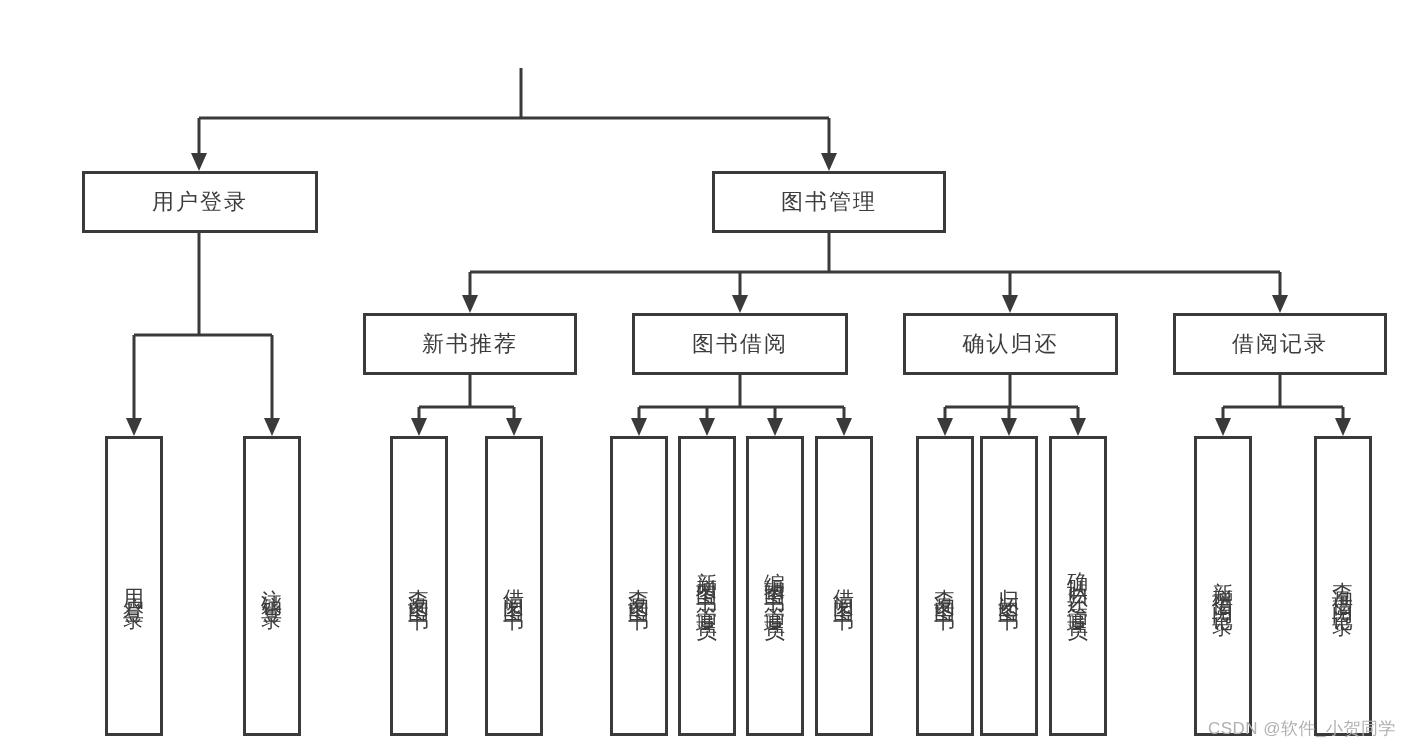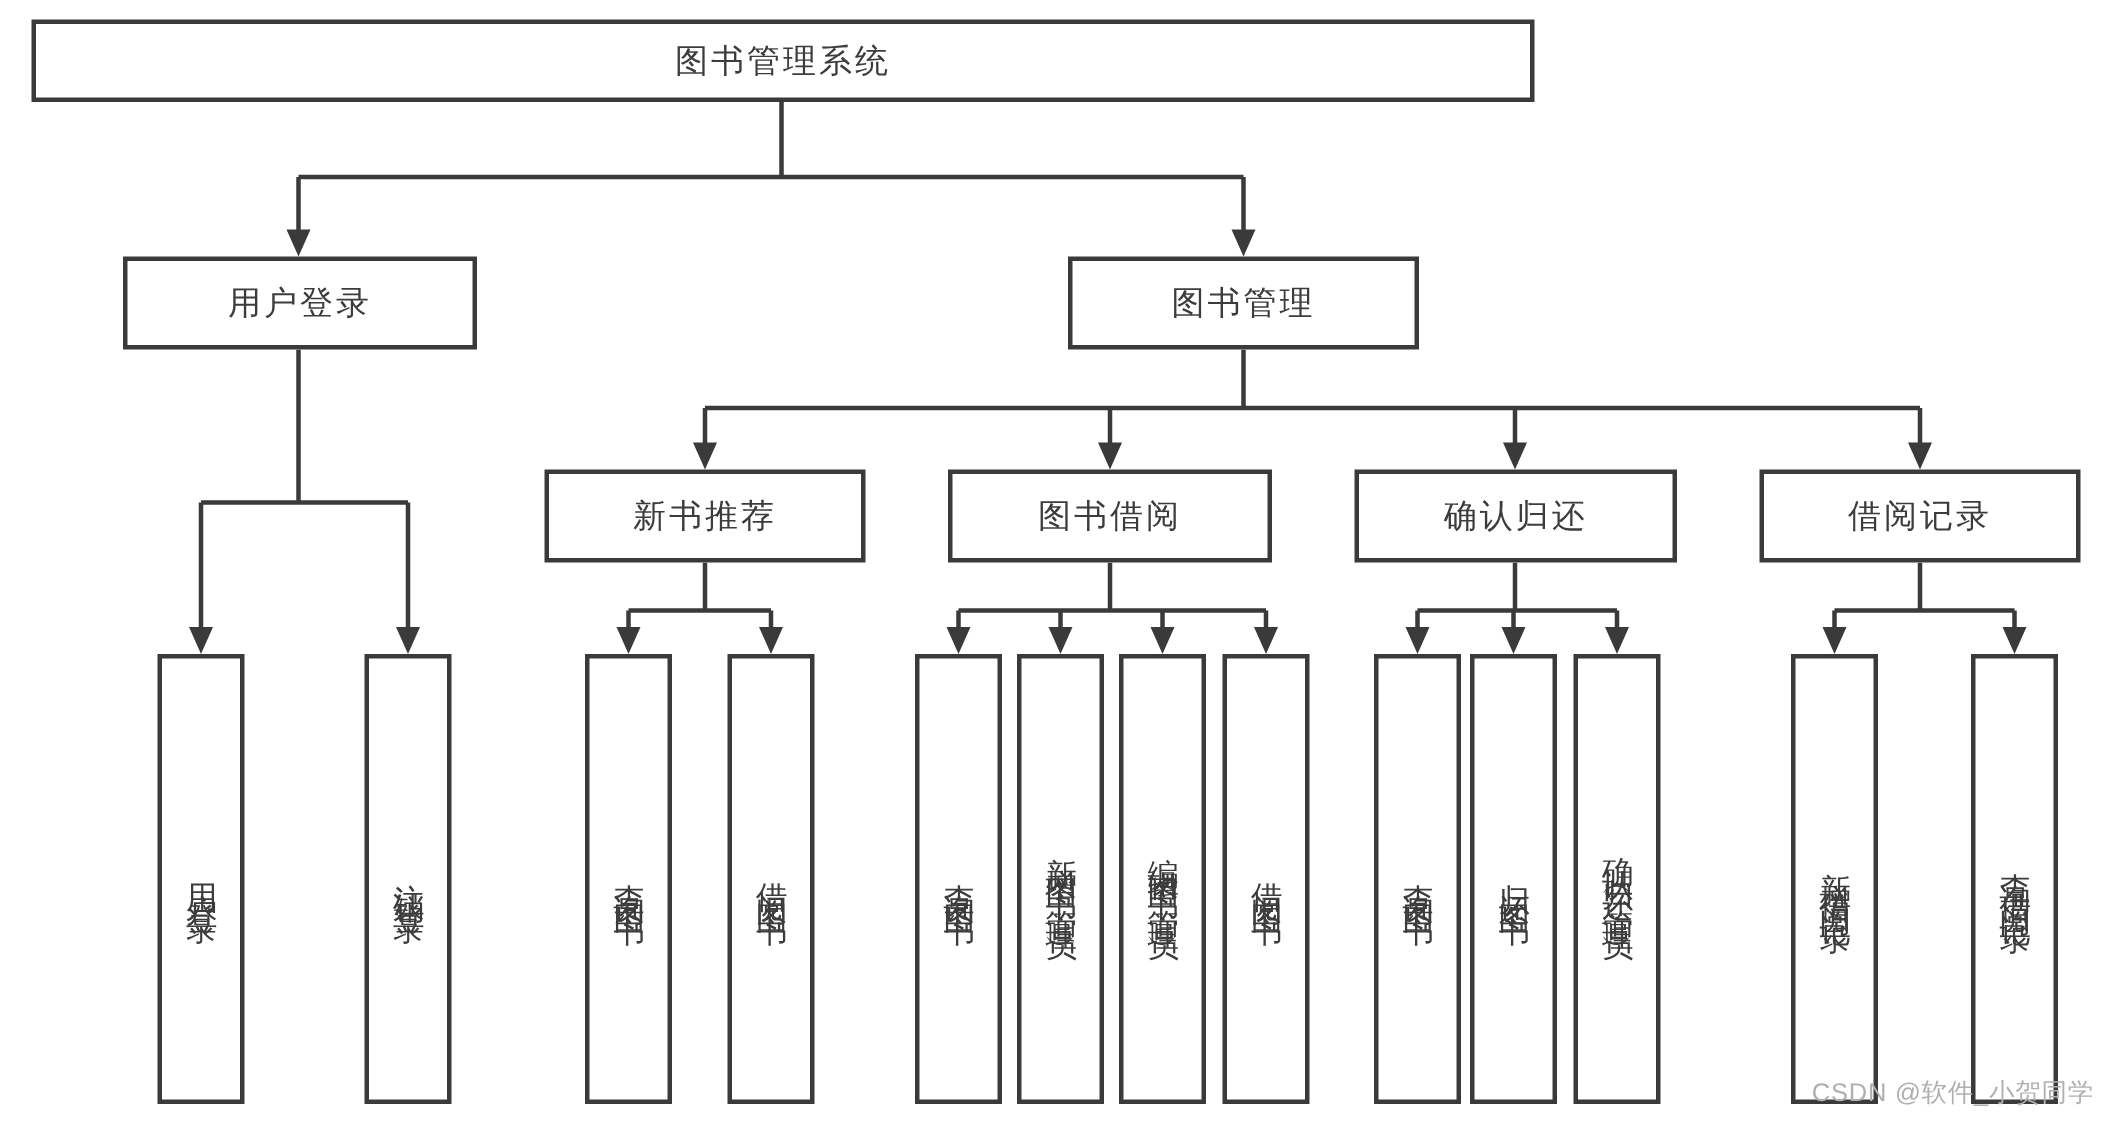--- a/index.html
+++ b/index.html
@@ -41,23 +41,20 @@
              M1002 295 L1018 295 L1010 313 Z  M1272 295 L1288 295 L1280 313 Z
              M126 418 L142 418 L134 436 Z  M264 418 L280 418 L272 436 Z
              M411 418 L427 418 L419 436 Z  M506 418 L522 418 L514 436 Z
              M631 418 L647 418 L639 436 Z  M699 418 L715 418 L707 436 Z
              M767 418 L783 418 L775 436 Z  M836 418 L852 418 L844 436 Z
              M937 418 L953 418 L945 436 Z  M1001 418 L1017 418 L1009 436 Z
              M1070 418 L1086 418 L1078 436 Z
              M1215 418 L1231 418 L1223 436 Z  M1335 418 L1351 418 L1343 436 Z" fill="#3a3a3a" stroke="none"></path>
   </svg>
 
-  <div class="box hbox" style="left:21px;top:13px;width:1002px;height:55px;">
-    <span>图书管理系统</span>
-  </div>
 
   <div class="box hbox" style="left:82px;top:171px;width:236px;height:62px;">
     <span>用户登录</span>
   </div>
   <div class="box hbox" style="left:712px;top:171px;width:234px;height:62px;">
     <span>图书管理</span>
   </div>
 
   <div class="box hbox" style="left:363px;top:313px;width:214px;height:62px;">
     <span>新书推荐</span>

